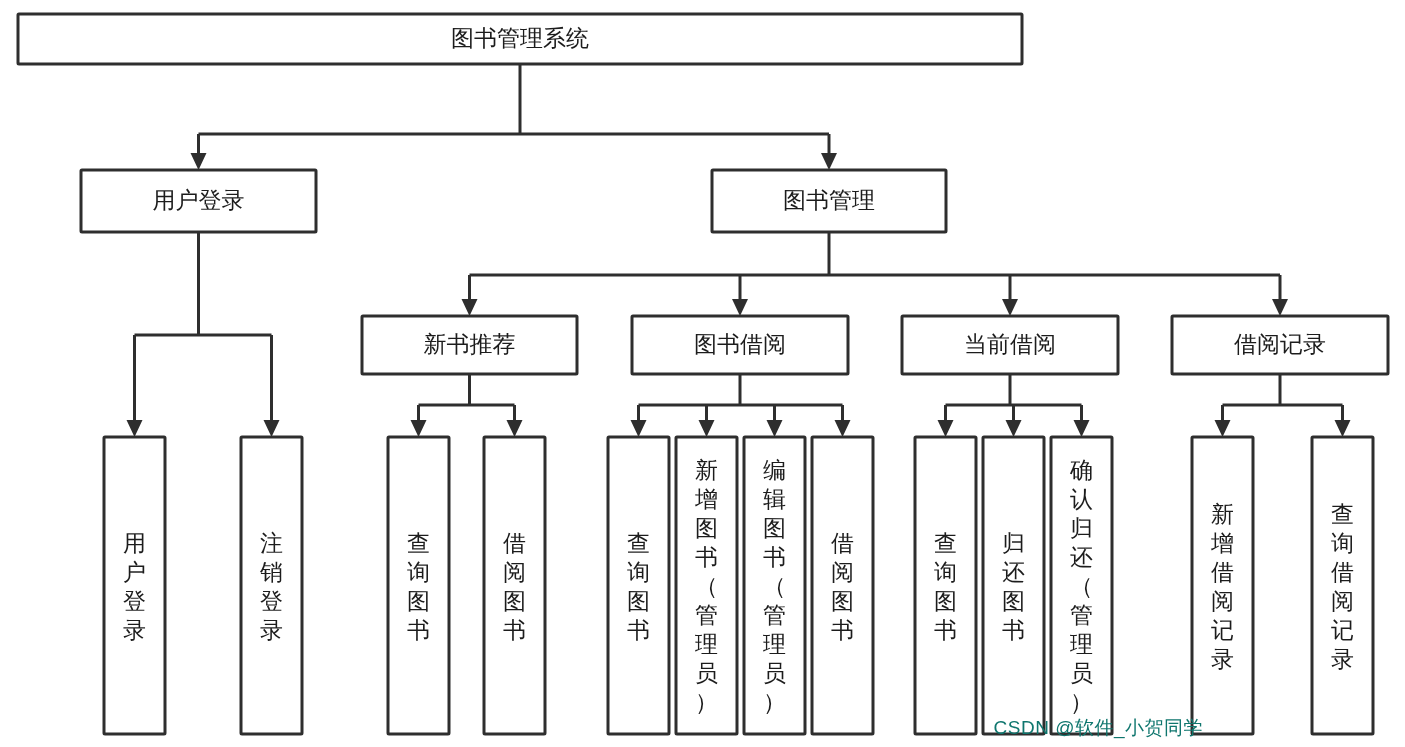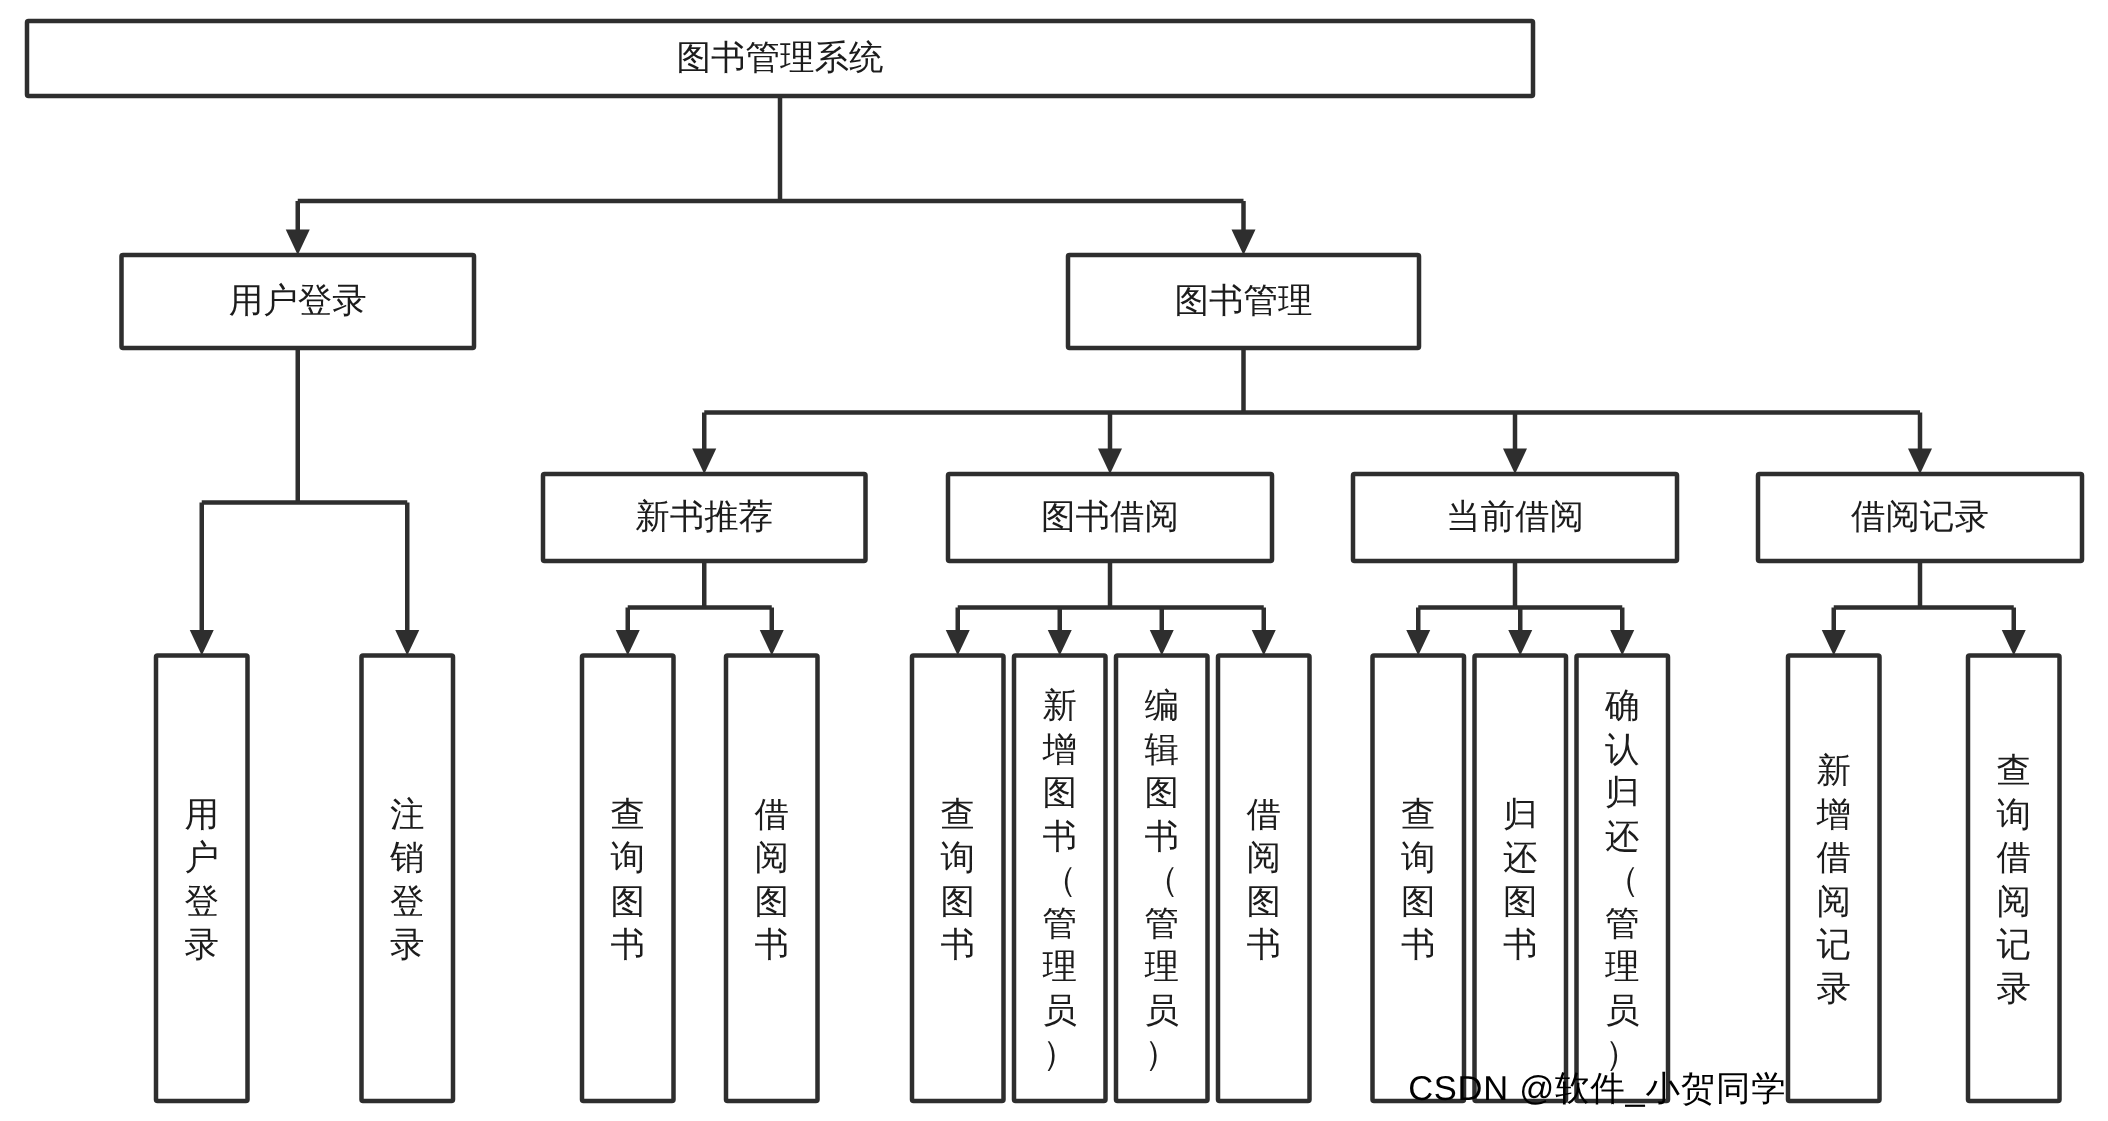--- a/index.html
+++ b/index.html
@@ -43,25 +43,25 @@
     dominant-baseline: middle;
   }
   .node-label-vertical {
     font-family: "Liberation Sans", "DejaVu Sans", sans-serif;
     font-size: 23px;
     fill: #1c1c1c;
     text-anchor: middle;
   }
   .watermark {
     position: absolute;
-    right: 18px;
+    right: 6px;
     bottom: 6px;
     font-family: "Liberation Sans", "DejaVu Sans", sans-serif;
-    font-size: 23px;
-    color: #000000;
+    font-size: 19px;
+    color: #0f766e;
     letter-spacing: 0.5px;
     white-space: nowrap;
     pointer-events: none;
   }
 </style>
 </head>
 <body>
 
 <div id="diagram-root">
   <svg id="diagram-svg" width="1405" height="747" viewBox="0 0 1405 747" xmlns="http://www.w3.org/2000/svg">

